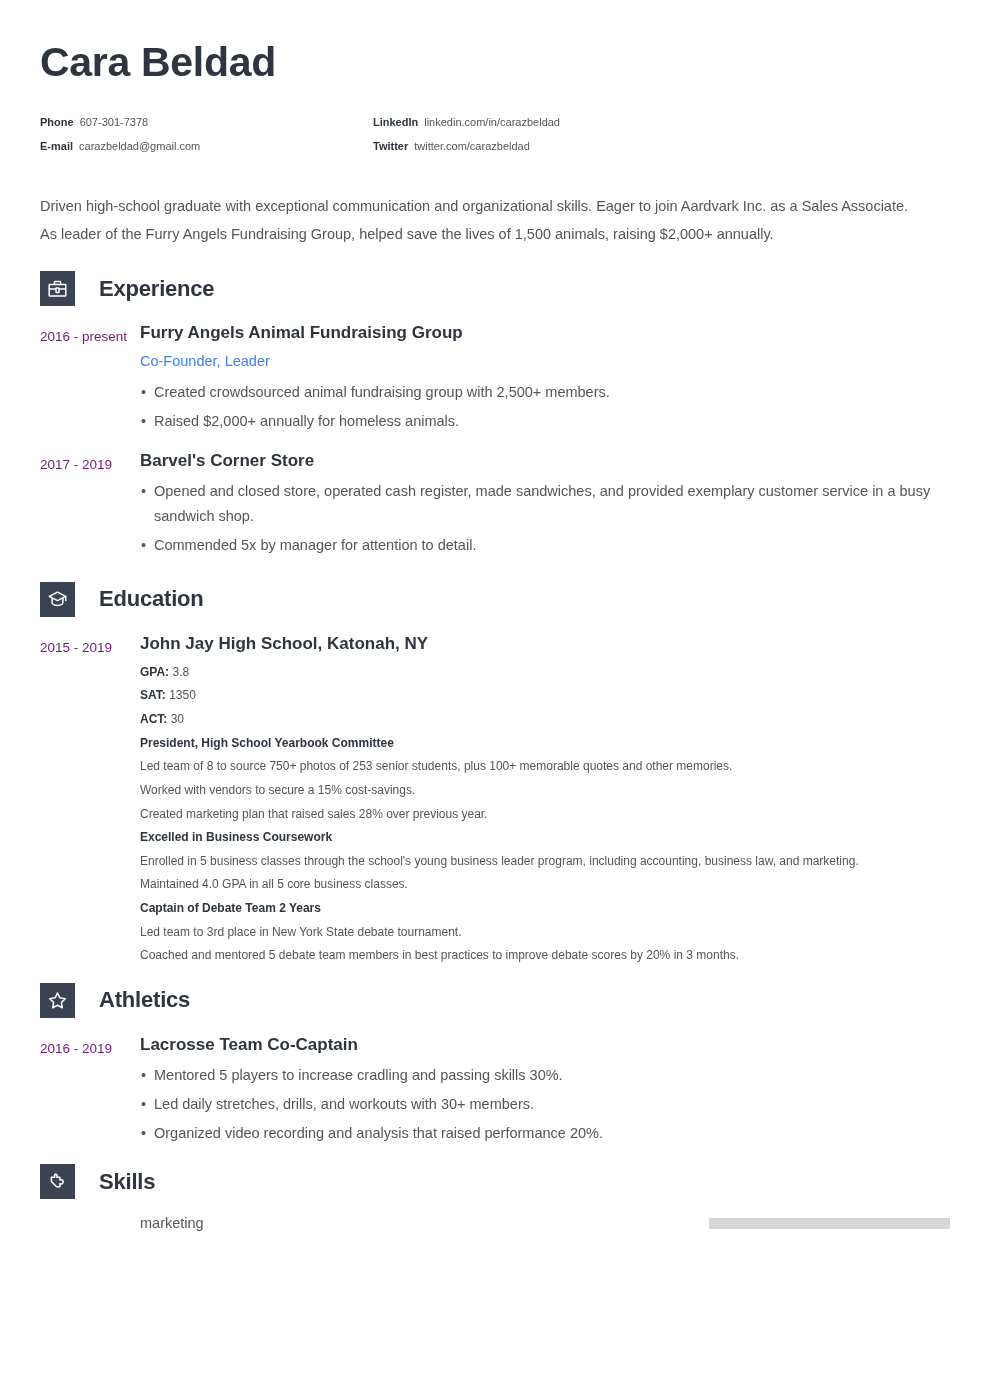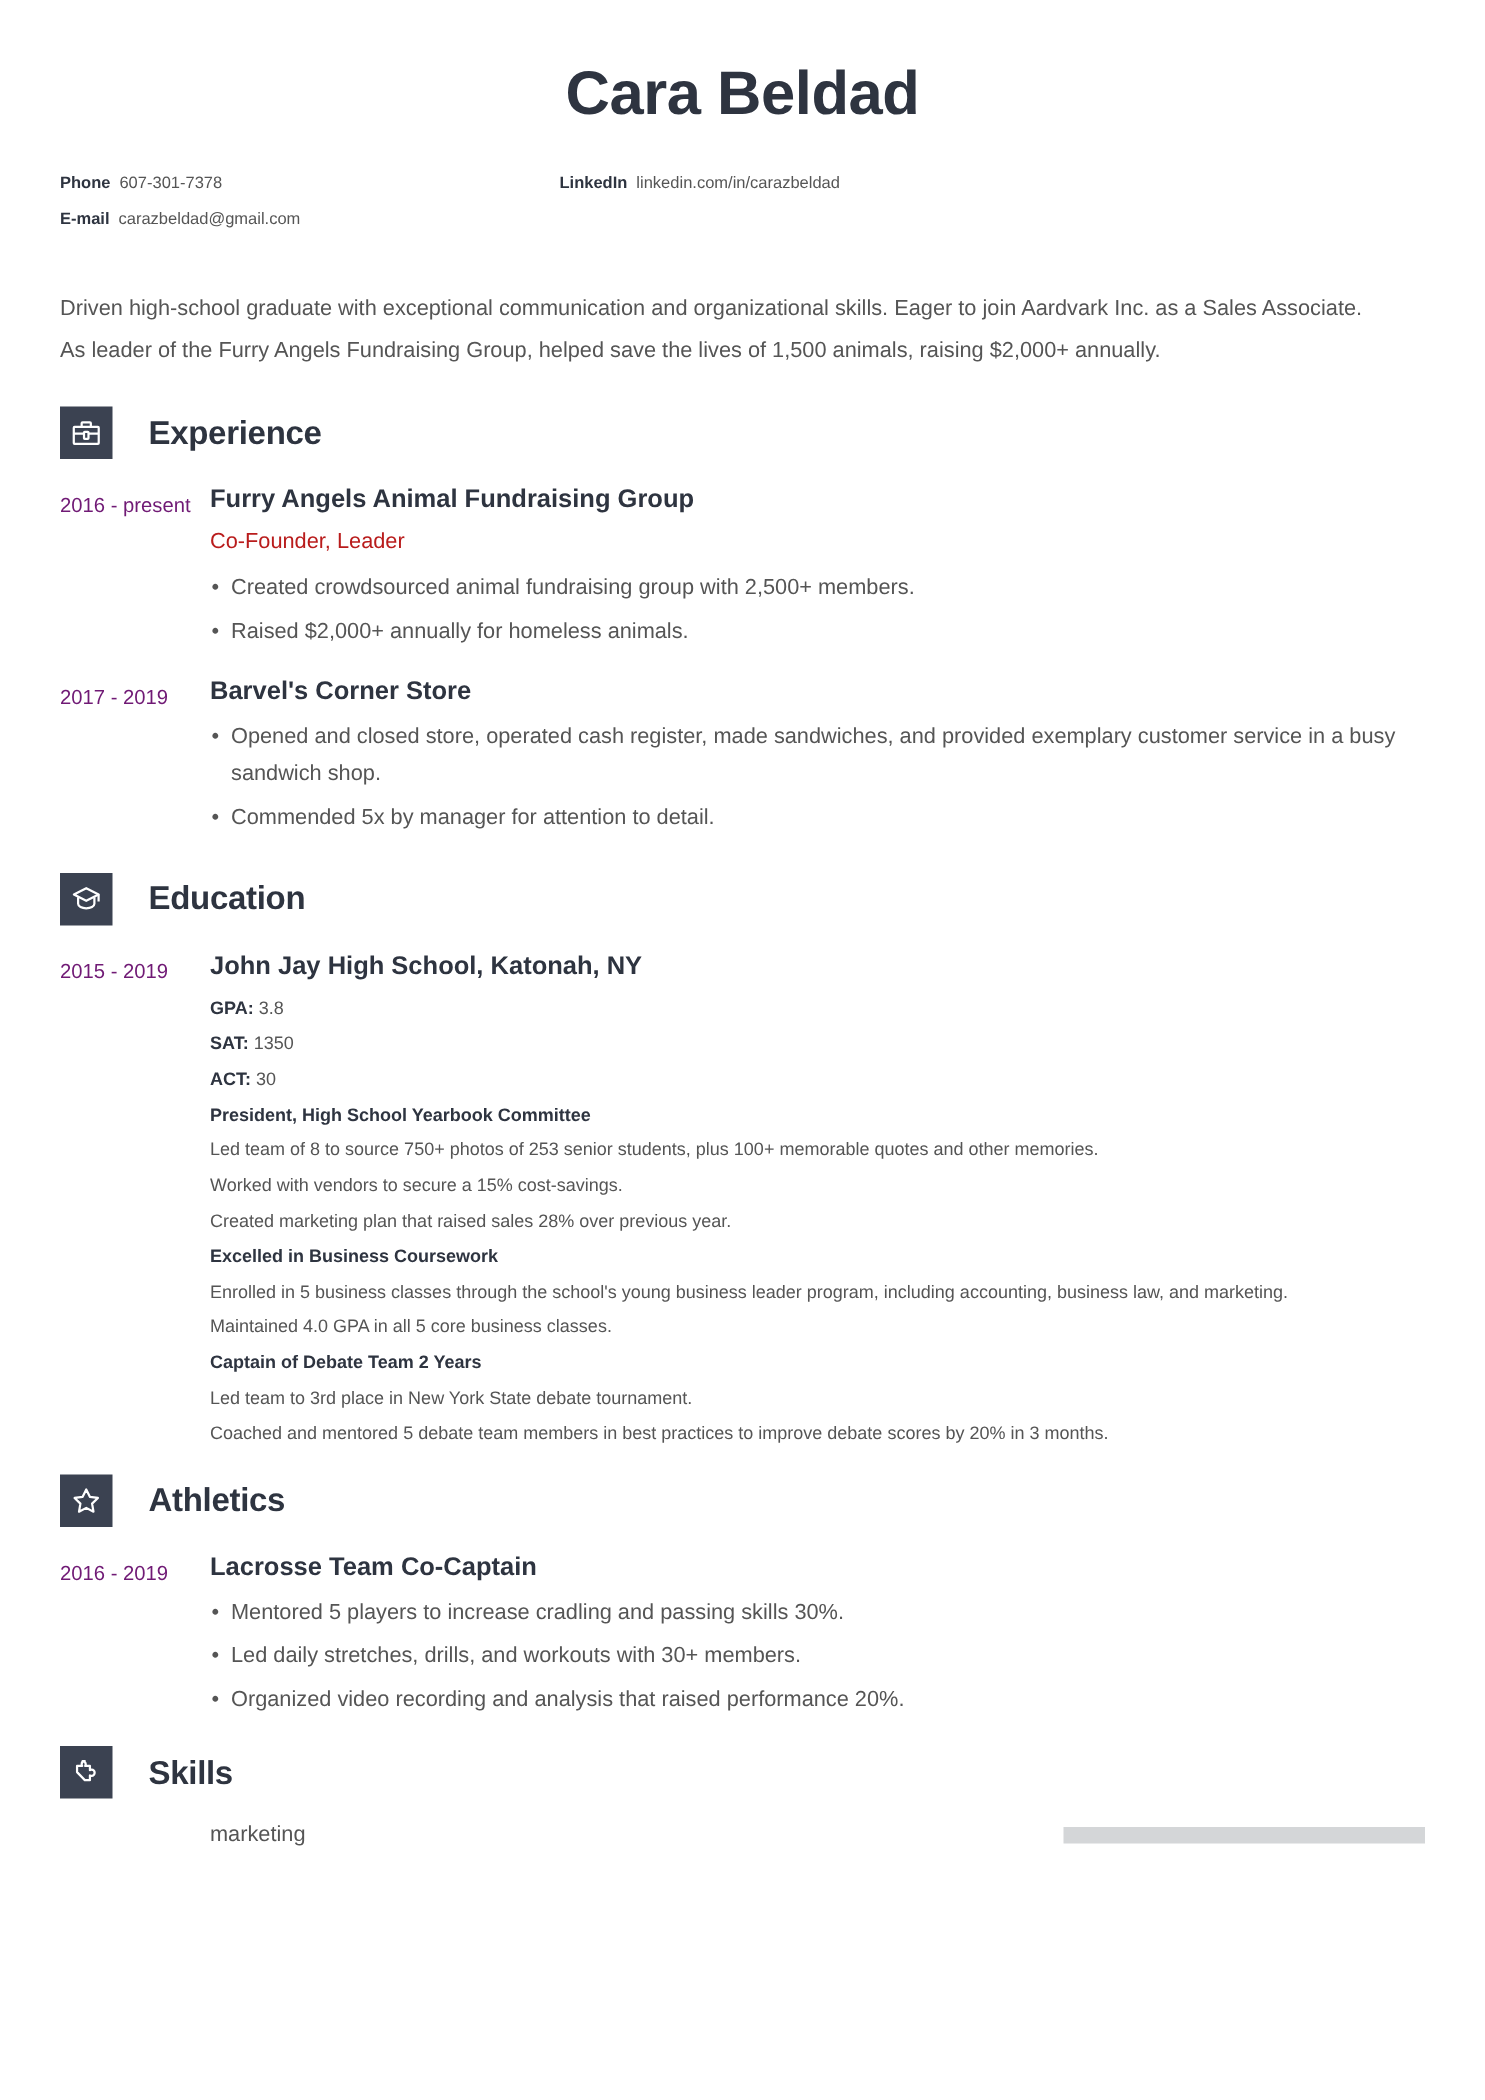--- a/index.html
+++ b/index.html
@@ -23,21 +23,20 @@
   }
 
   
   .name {
     font-size: 41px;
     font-weight: bold;
     color: #2e3440;
     letter-spacing: -0.3px;
     margin: 0 0 30px 0;
     line-height: 1.1;
-    text-align: center;
   }
   .contact-grid {
     display: grid;
     grid-template-columns: 333px auto;
     row-gap: 10px;
     margin-bottom: 38px;
   }
   .contact-cell {
     font-size: 11px;
     line-height: 1.3;
@@ -99,21 +98,21 @@
   .entry-body { flex: 1 1 auto; min-width: 0; }
   .entry-title {
     font-size: 17px;
     font-weight: bold;
     color: #2e3440;
     margin: 0 0 8px 0;
     line-height: 1.25;
   }
   .entry-subtitle {
     font-size: 14.5px;
-    color: #b91c1c;
+    color: #3b82f6;
     margin: 0 0 8px 0;
     line-height: 1.4;
   }
   ul.bullets {
     list-style: none;
     margin: 0;
     padding: 0;
   }
   ul.bullets li {
     font-size: 14.5px;
@@ -184,20 +183,23 @@
 
   <div class="contact-grid">
     <div class="contact-cell">
       <span class="contact-label">Phone</span><span class="contact-value">607-301-7378</span>
     </div>
     <div class="contact-cell">
       <span class="contact-label">LinkedIn</span><span class="contact-value">linkedin.com/in/carazbeldad</span>
     </div>
     <div class="contact-cell">
       <span class="contact-label">E-mail</span><span class="contact-value">carazbeldad@gmail.com</span>
+    </div>
+    <div class="contact-cell">
+      <span class="contact-label">Twitter</span><span class="contact-value">twitter.com/carazbeldad</span>
     </div>
   </div>
 
   <div class="summary">
     <span>Driven high-school graduate with exceptional communication and organizational skills. Eager to join Aardvark Inc. as a Sales Associate.</span>
     <br>
     <span>As leader of the Furry Angels Fundraising Group, helped save the lives of 1,500 animals, raising $2,000+ annually.</span>
   </div>
 
   <div class="section-block">

